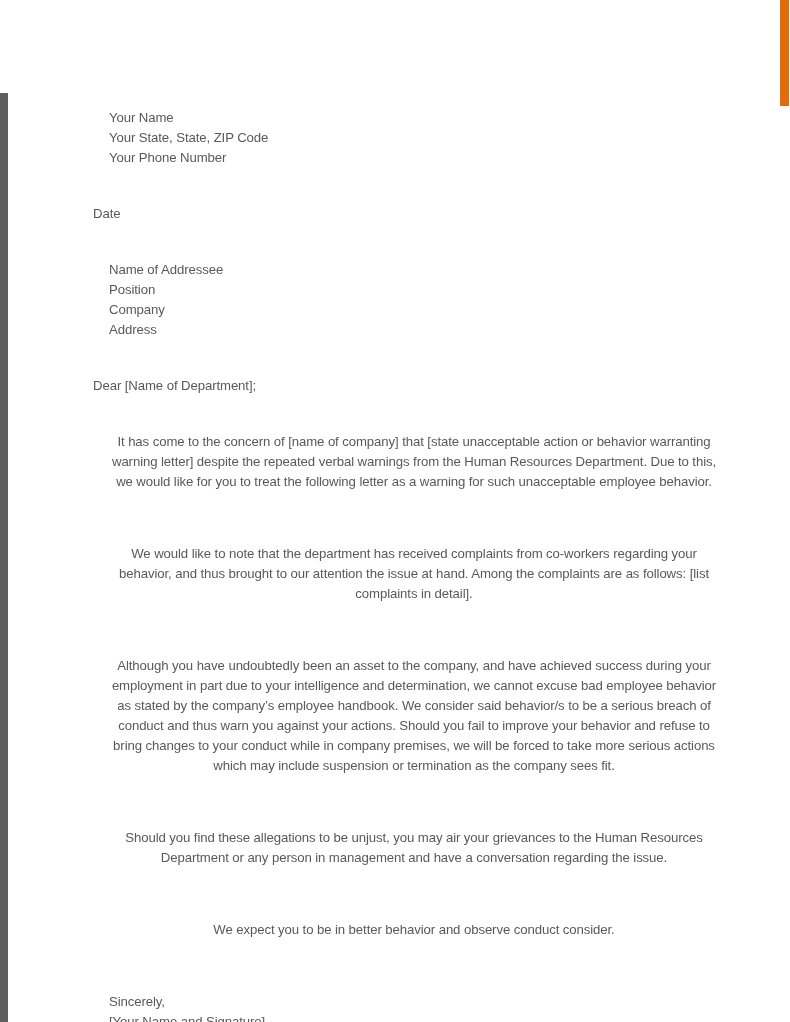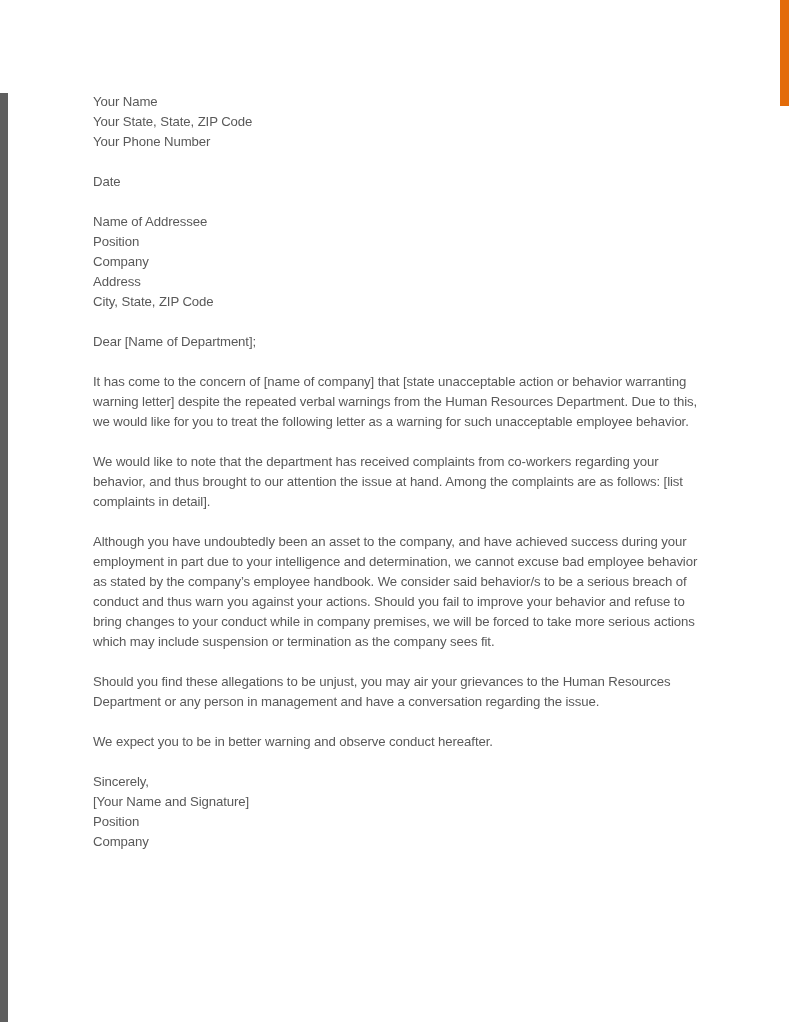--- a/index.html
+++ b/index.html
@@ -33,26 +33,27 @@
     }
     .page {
       position: absolute;
       left: 93px;
       top: 92px;
       width: 640px;
       font-size: 13.2px;
       line-height: 20px;
       letter-spacing: -0.1px;
     }
-    .block { margin: 0; }
+    .block { margin: 16px; }
     .line { display: block; white-space: nowrap; }
     .gap { height: 20px; }
     p.para {
-      margin: 0;
+      margin: 16px;
       width: 610px;
+      text-align: center;
     }
   </style>
 </head>
 <body>
 
 <div class="left-bar"></div>
 <div class="accent-bar"></div>
 
 <div class="page">
 
@@ -66,38 +67,37 @@
 
   <span class="line">Date</span>
 
   <div class="gap"></div>
 
   <div class="block">
     <span class="line">Name of Addressee</span>
     <span class="line">Position</span>
     <span class="line">Company</span>
     <span class="line">Address</span>
-    <span class="line">City, State, ZIP Code</span>
   </div>
 
   <div class="gap"></div>
 
   <span class="line">Dear [Name of Department];</span>
 
   <div class="gap"></div>
 
   <p class="para">It has come to the concern of [name of company] that [state unacceptable action or behavior warranting warning letter] despite the repeated verbal warnings from the Human Resources Department. Due to this, we would like for you to treat the following letter as a warning for such unacceptable employee behavior.</p>
   <div class="gap"></div>
   <p class="para">We would like to note that the department has received complaints from co-workers regarding your behavior, and thus brought to our attention the issue at hand. Among the complaints are as follows: [list complaints in detail].</p>
   <div class="gap"></div>
   <p class="para">Although you have undoubtedly been an asset to the company, and have achieved success during your employment in part due to your intelligence and determination, we cannot excuse bad employee behavior as stated by the company’s employee handbook. We consider said behavior/s to be a serious breach of conduct and thus warn you against your actions. Should you fail to improve your behavior and refuse to bring changes to your conduct while in company premises, we will be forced to take more serious actions which may include suspension or termination as the company sees fit.</p>
   <div class="gap"></div>
   <p class="para">Should you find these allegations to be unjust, you may air your grievances to the Human Resources Department or any person in management and have a conversation regarding the issue.</p>
   <div class="gap"></div>
-  <p class="para">We expect you to be in better warning and observe conduct hereafter.</p>
+  <p class="para">We expect you to be in better behavior and observe conduct consider.</p>
 
   <div class="gap"></div>
 
   <div class="block">
     <span class="line">Sincerely,</span>
     <span class="line">[Your Name and Signature]</span>
     <span class="line">Position</span>
     <span class="line">Company</span>
   </div>
 

